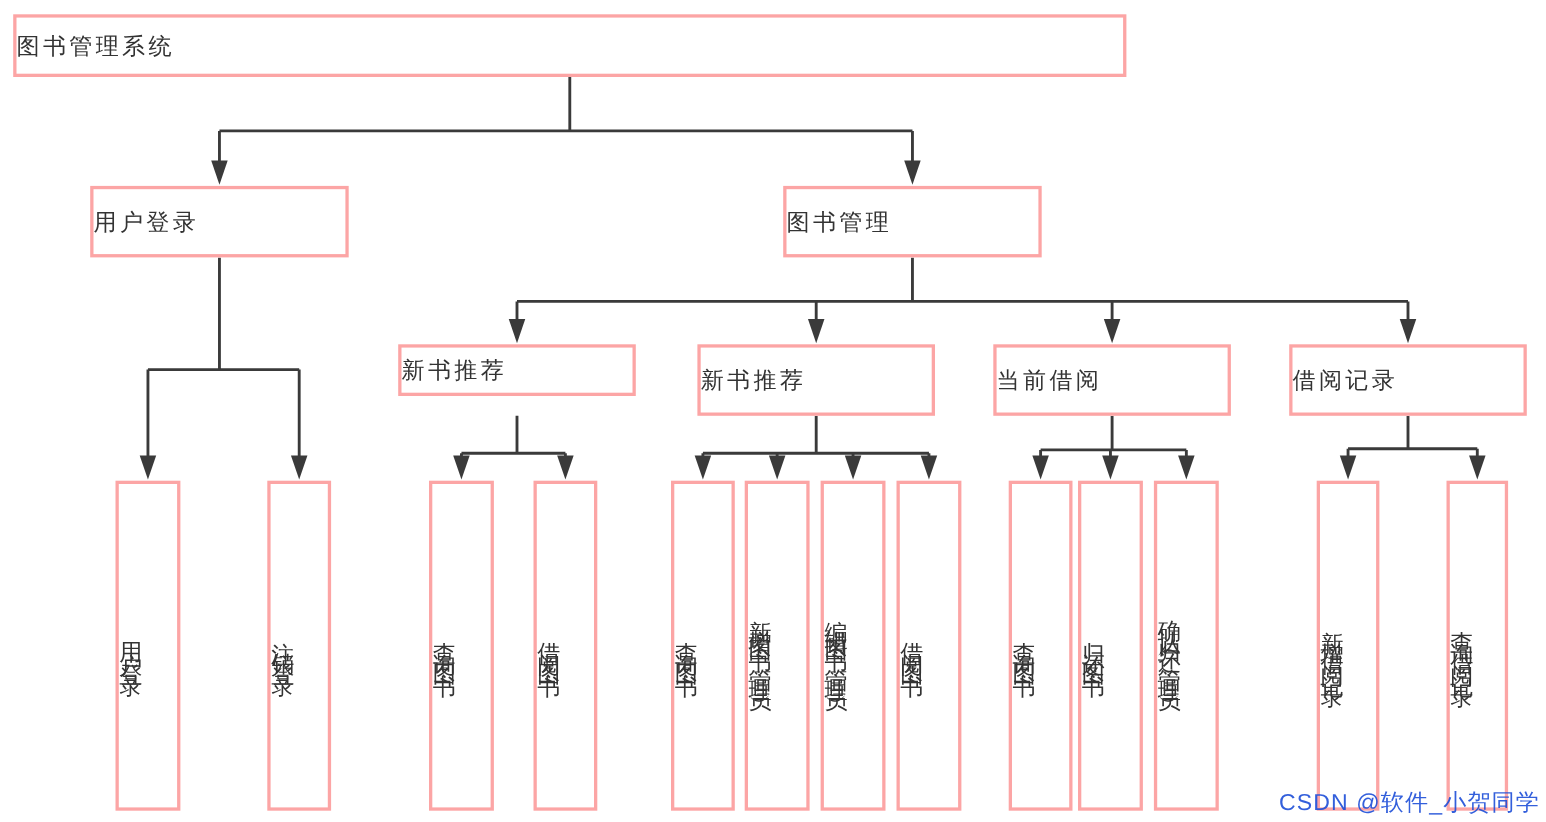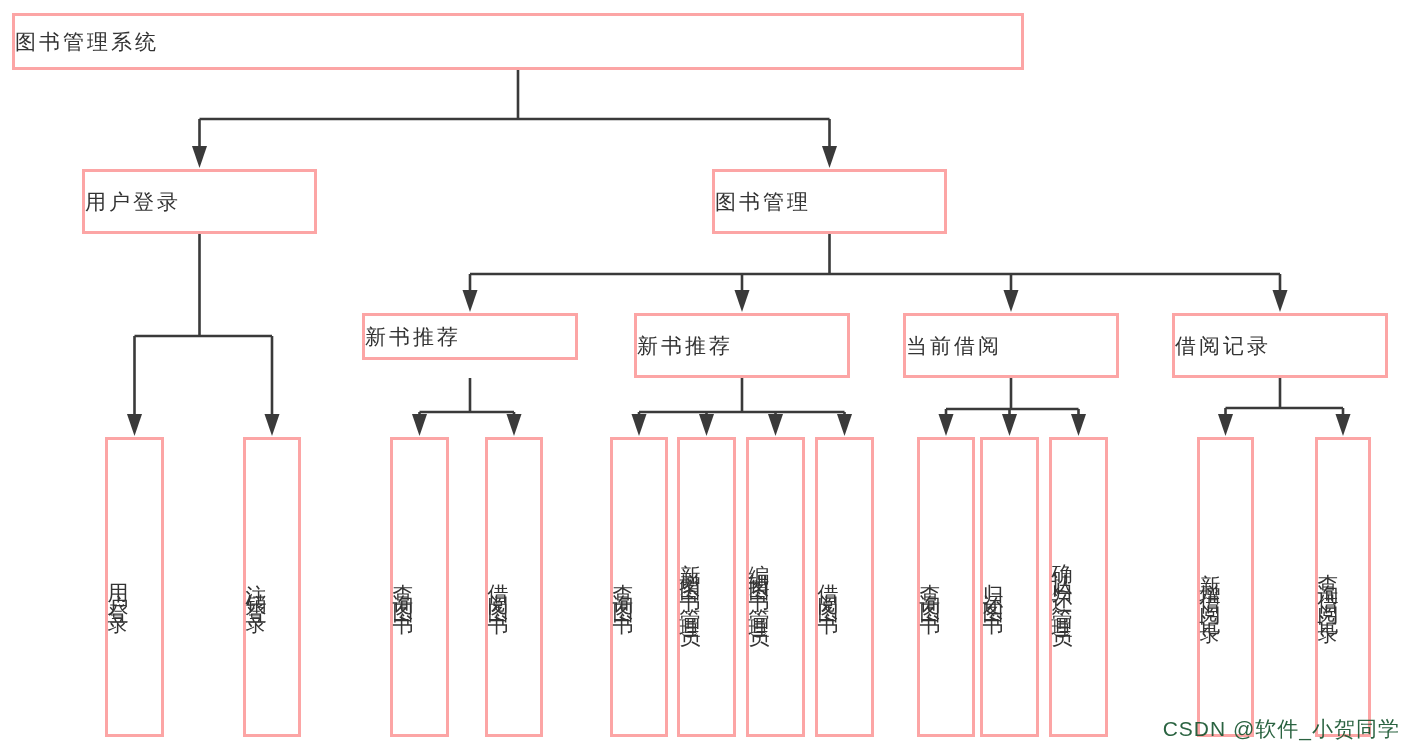--- a/index.html
+++ b/index.html
@@ -14,21 +14,21 @@
     font-size:21px;letter-spacing:3px;color:#333;white-space:nowrap;
   }
   .leaf{letter-spacing:0;}
   .leaf .vtext{
     writing-mode:vertical-rl;text-orientation:mixed;letter-spacing:10px;
     font-size:21px;line-height:1;color:#333;
   }
   .leaf .vtext.long{letter-spacing:9px;}
   #watermark{
     position:absolute;right:5px;bottom:4px;z-index:3;font-size:21px;
-    color:#14532d;opacity:0.9;letter-spacing:1px;pointer-events:none;white-space:nowrap;
+    color:#1d4ed8;opacity:0.9;letter-spacing:1px;pointer-events:none;white-space:nowrap;
   }
 </style>
 </head>
 <body>
 
 <div id="stage">
 
   <svg id="wires" width="1405" height="747" viewBox="0 0 1405 747">
     <g stroke="#3a3a3a" stroke-width="2.6" fill="none">
 

